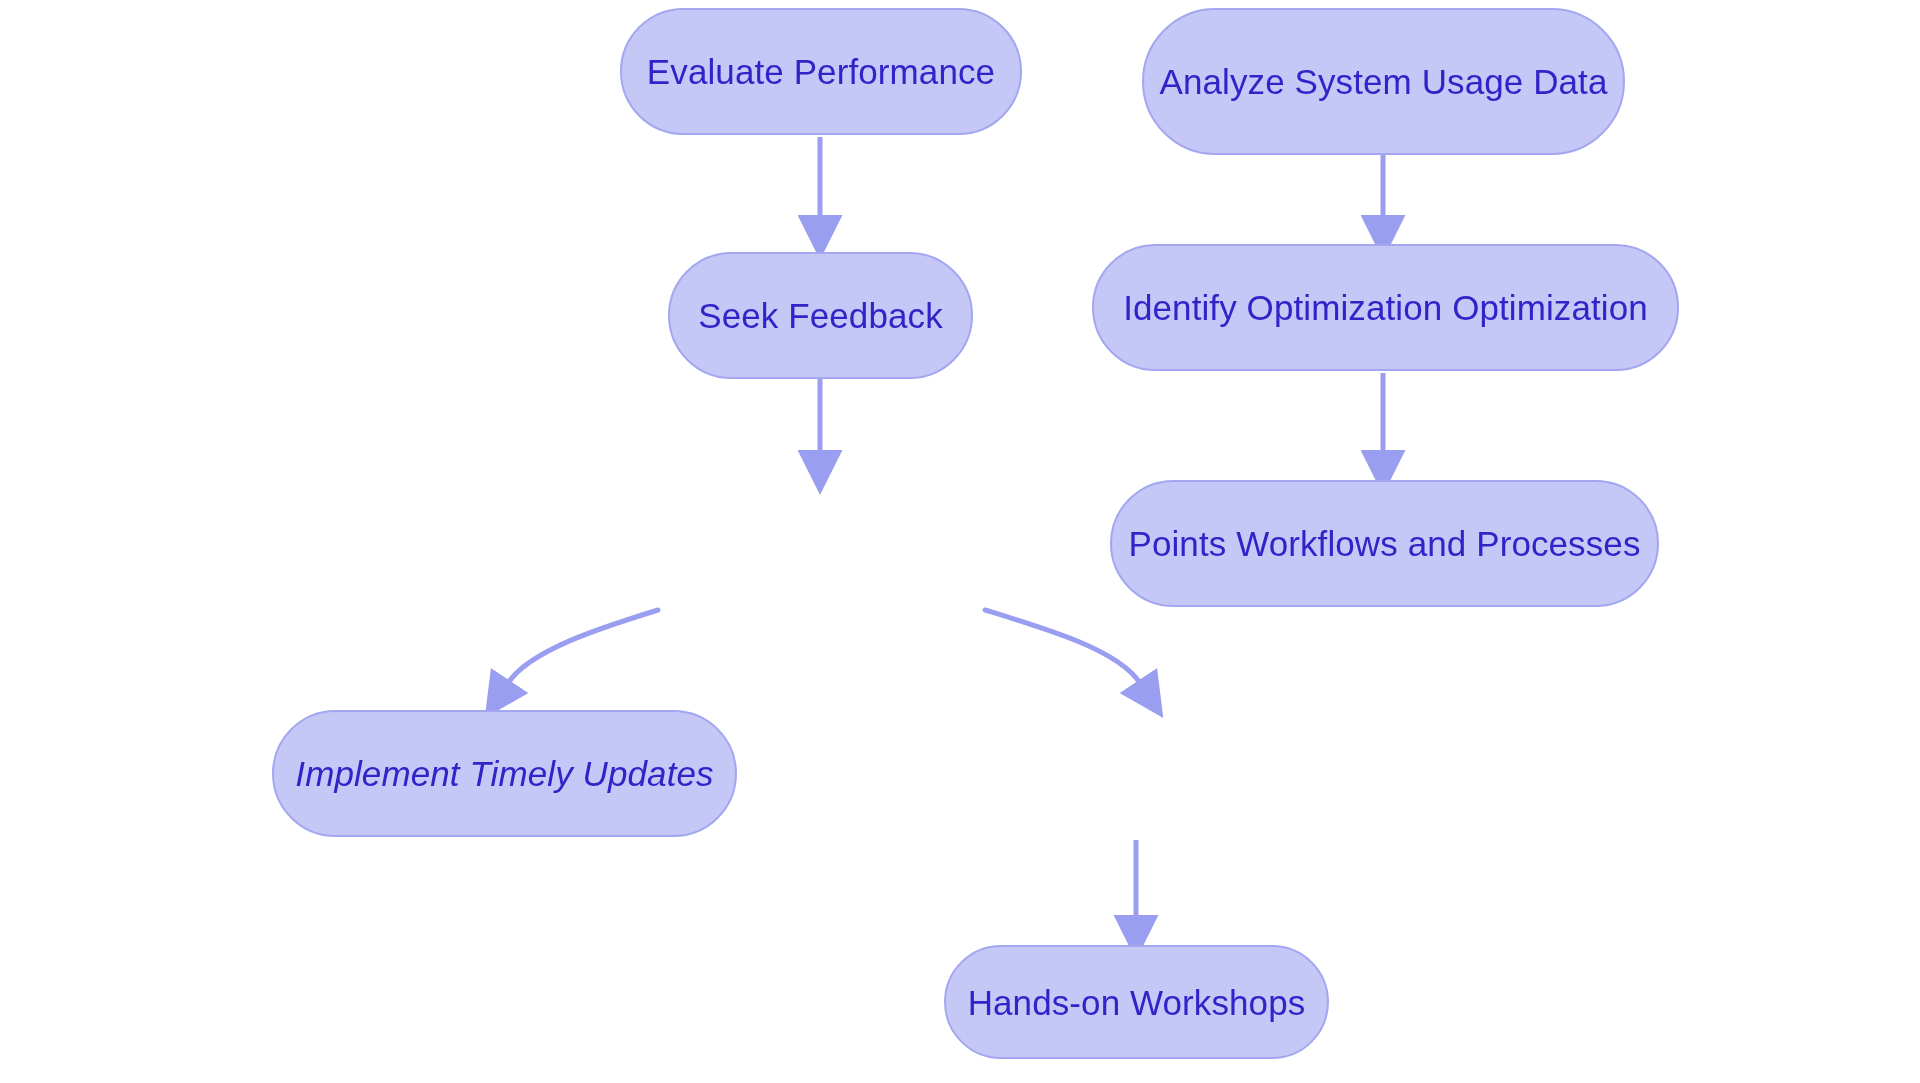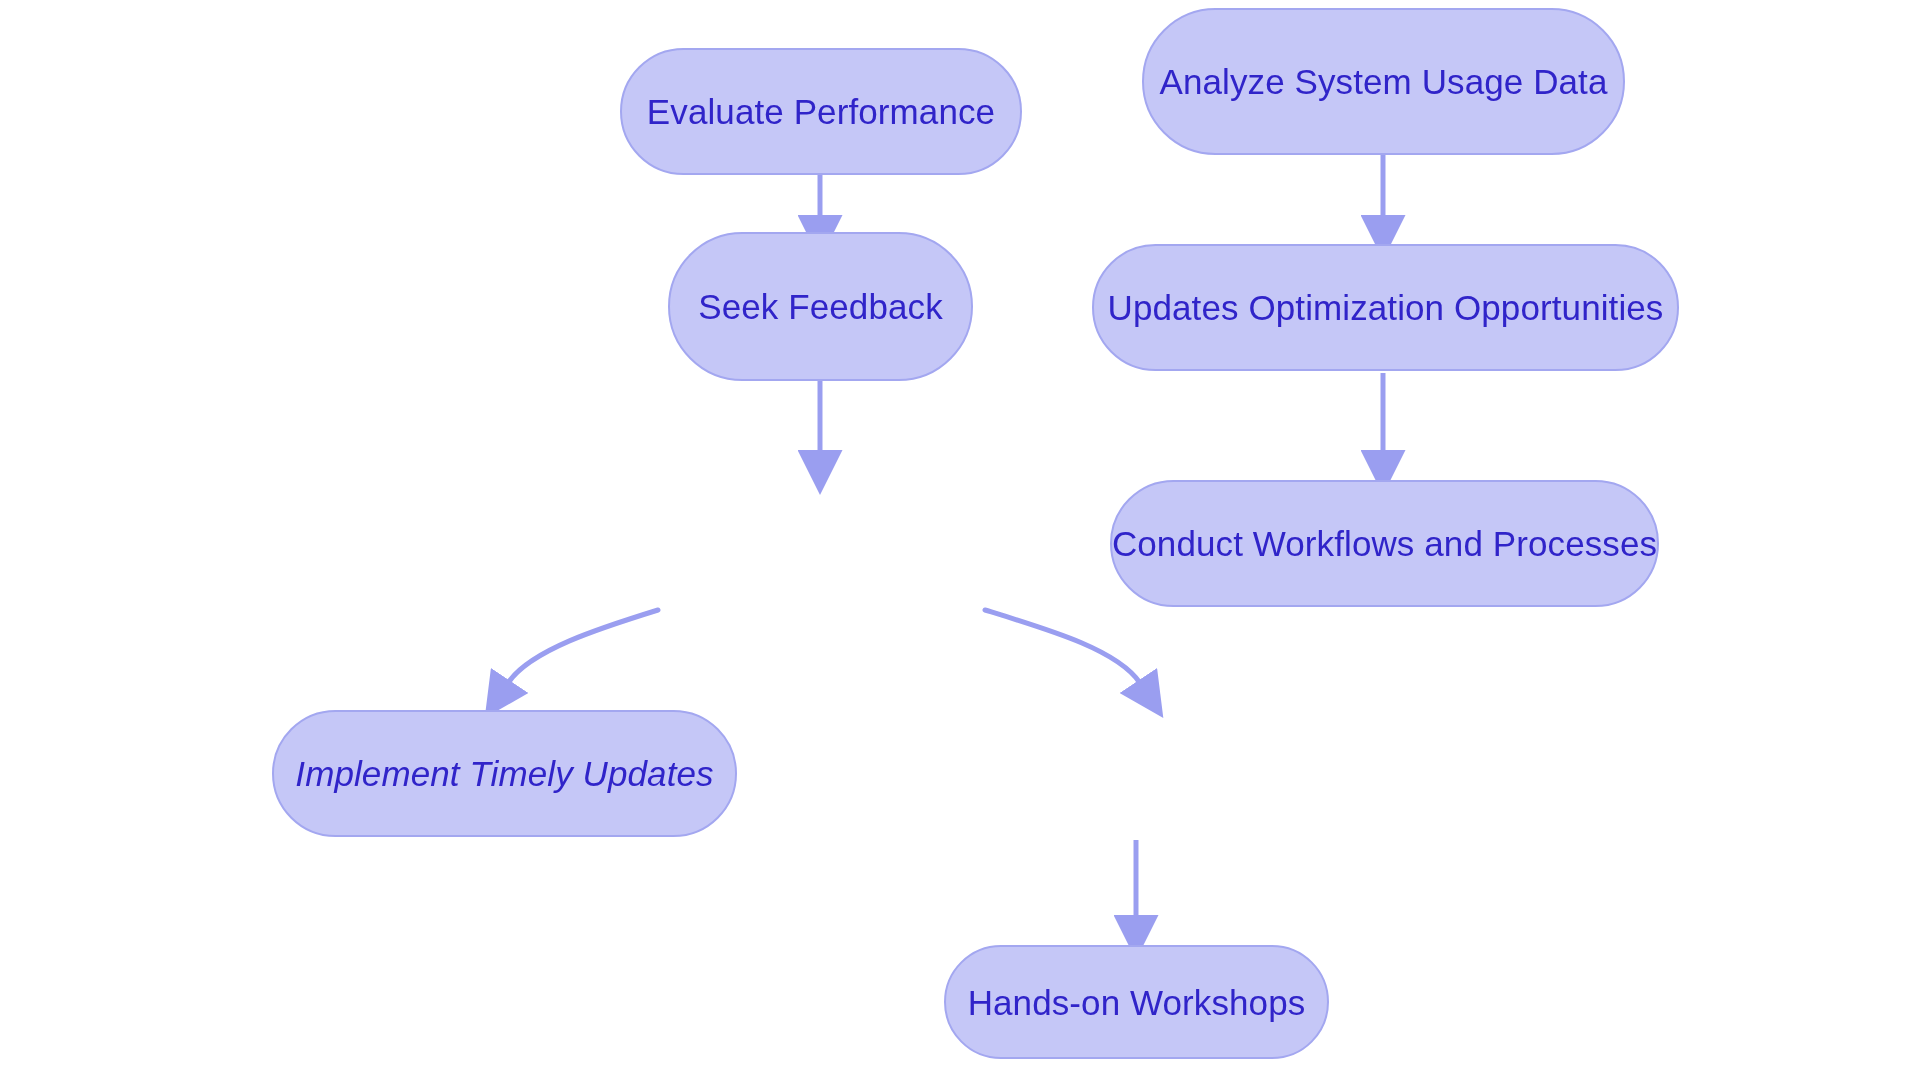--- a/index.html
+++ b/index.html
@@ -44,27 +44,27 @@
     line-height: 1;
     text-align: center;
   }
   .node-label {
     display: block;
     padding: 0 14px;
   }
 
   
   .n-evaluate-performance {
-    left: 620px;  top: 8px;   width: 402px; height: 127px; margin-top: 40px;
+    left: 620px;  top: 8px;   width: 402px; height: 127px;
   }
   .n-analyze-system-usage-data {
     left: 1142px; top: 8px;   width: 483px; height: 147px;
   }
   .n-seek-feedback {
-    left: 668px;  top: 232px; width: 305px; height: 149px;
+    left: 668px;  top: 252px; width: 305px; height: 127px;
   }
   .n-identify-optimization-opportunities {
     left: 1092px; top: 244px; width: 587px; height: 127px;
   }
   .n-identify-pain-points {
     left: 645px;  top: 480px; width: 356px; height: 127px;
   }
   .n-adjust-workflows-and-processes {
     left: 1110px; top: 480px; width: 549px; height: 127px;
   }
@@ -111,26 +111,26 @@
 
   <div class="node n-analyze-system-usage-data">
     <span class="node-label">Analyze System Usage Data</span>
   </div>
 
   <div class="node n-seek-feedback">
     <span class="node-label">Seek Feedback</span>
   </div>
 
   <div class="node n-identify-optimization-opportunities">
-    <span class="node-label">Updates Optimization Opportunities</span>
+    <span class="node-label">Identify Optimization Optimization</span>
   </div>
 
 
   <div class="node n-adjust-workflows-and-processes">
-    <span class="node-label">Conduct Workflows and Processes</span>
+    <span class="node-label">Points Workflows and Processes</span>
   </div>
 
   <div class="node n-implement-timely-updates">
     <span class="node-label">Implement Timely Updates</span>
   </div>
 
 
   <div class="node n-hands-on-workshops">
     <span class="node-label">Hands-on Workshops</span>
   </div>

